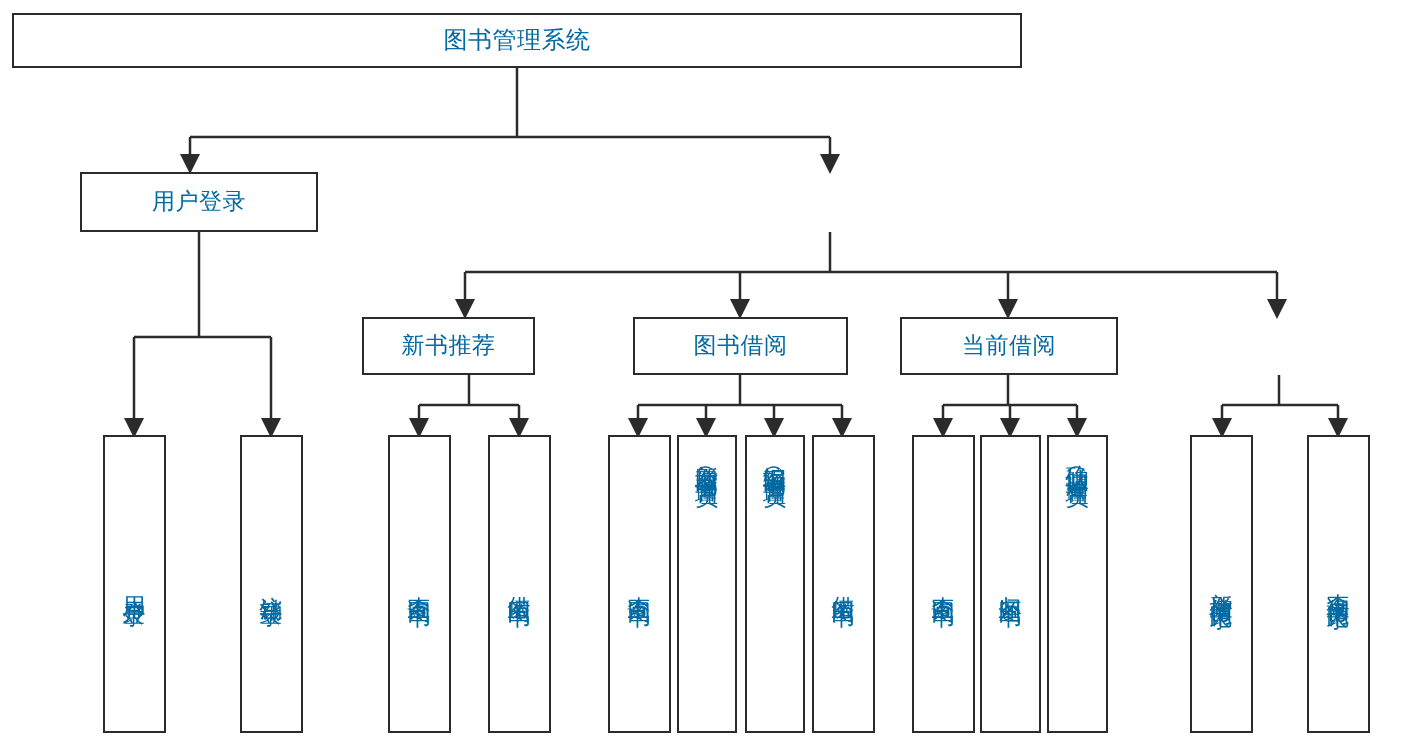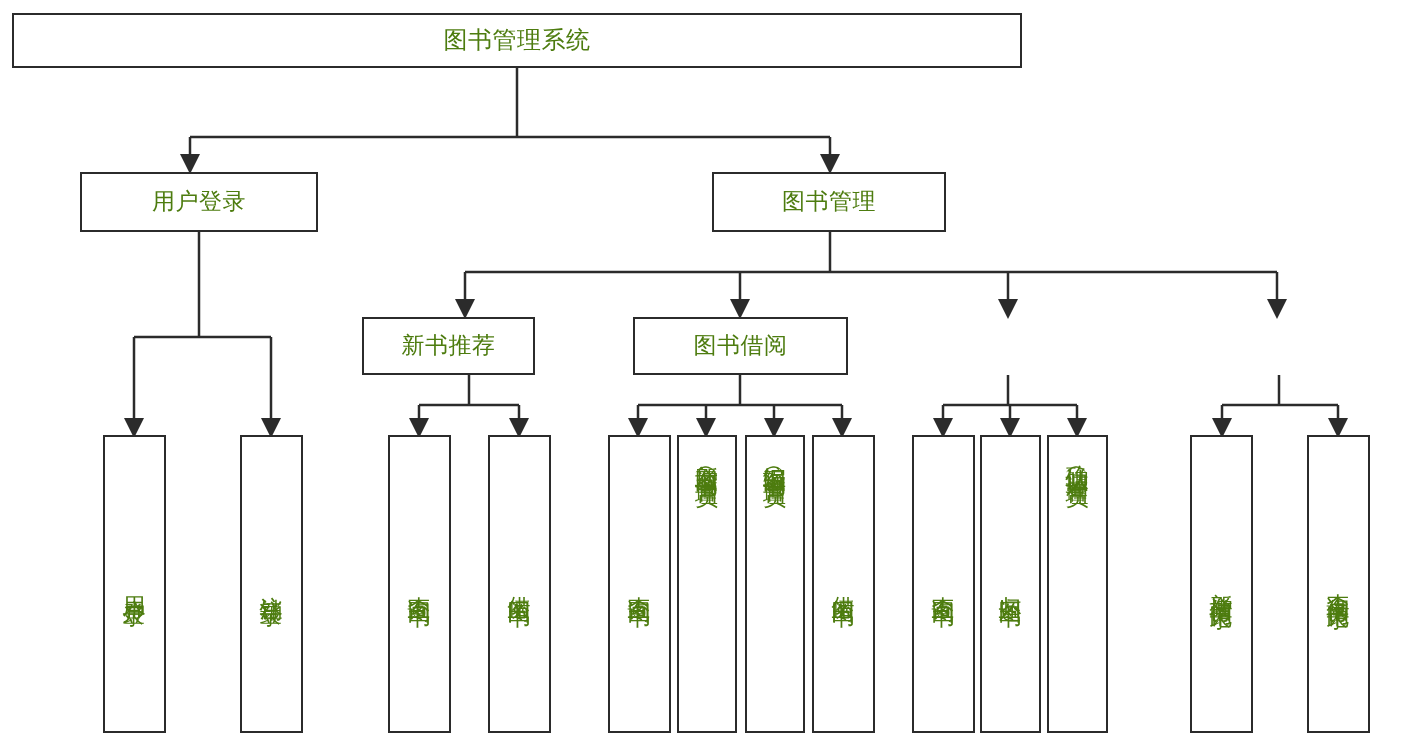--- a/index.html
+++ b/index.html
@@ -27,21 +27,21 @@
     pointer-events: none;
   }
   .node {
     position: absolute;
     box-sizing: border-box;
     border: 2.5px solid #2b2b2b;
     background: #ffffff;
     display: flex;
     align-items: center;
     justify-content: center;
-    color: #4d7c0f;
+    color: #0369a1;
   }
   .node-label {
     display: block;
     text-align: center;
     line-height: 1.18;
     letter-spacing: 0.5px;
   }
   
   .node.horiz .node-label {
     writing-mode: horizontal-tb;
@@ -134,30 +134,30 @@
     </g>
   </svg>
 
   <div class="node horiz root" style="left:12px; top:13px; width:1010px; height:55px;">
     <span class="node-label">图书管理系统</span>
   </div>
 
   <div class="node horiz" style="left:80px; top:172px; width:238px; height:60px;">
     <span class="node-label">用户登录</span>
   </div>
-  <div class="node horiz" style="left:712px; top:172px; width:234px; height:60px;">
-    <span class="node-label">图书管理</span>
-  </div>
 
   <div class="node horiz" style="left:362px; top:317px; width:173px; height:58px;">
     <span class="node-label">新书推荐</span>
   </div>
   <div class="node horiz" style="left:633px; top:317px; width:215px; height:58px;">
     <span class="node-label">图书借阅</span>
   </div>
+  <div class="node horiz" style="left:900px; top:317px; width:218px; height:58px;">
+    <span class="node-label">当前借阅</span>
+  </div>
 
   <div class="node vert centered" style="left:103px; top:435px; width:63px; height:298px;">
     <span class="node-label">用户登录</span>
   </div>
   <div class="node vert centered" style="left:240px; top:435px; width:63px; height:298px;">
     <span class="node-label">注销登录</span>
   </div>
 
   <div class="node vert centered" style="left:388px; top:435px; width:63px; height:298px;">
     <span class="node-label">查询图书</span>

